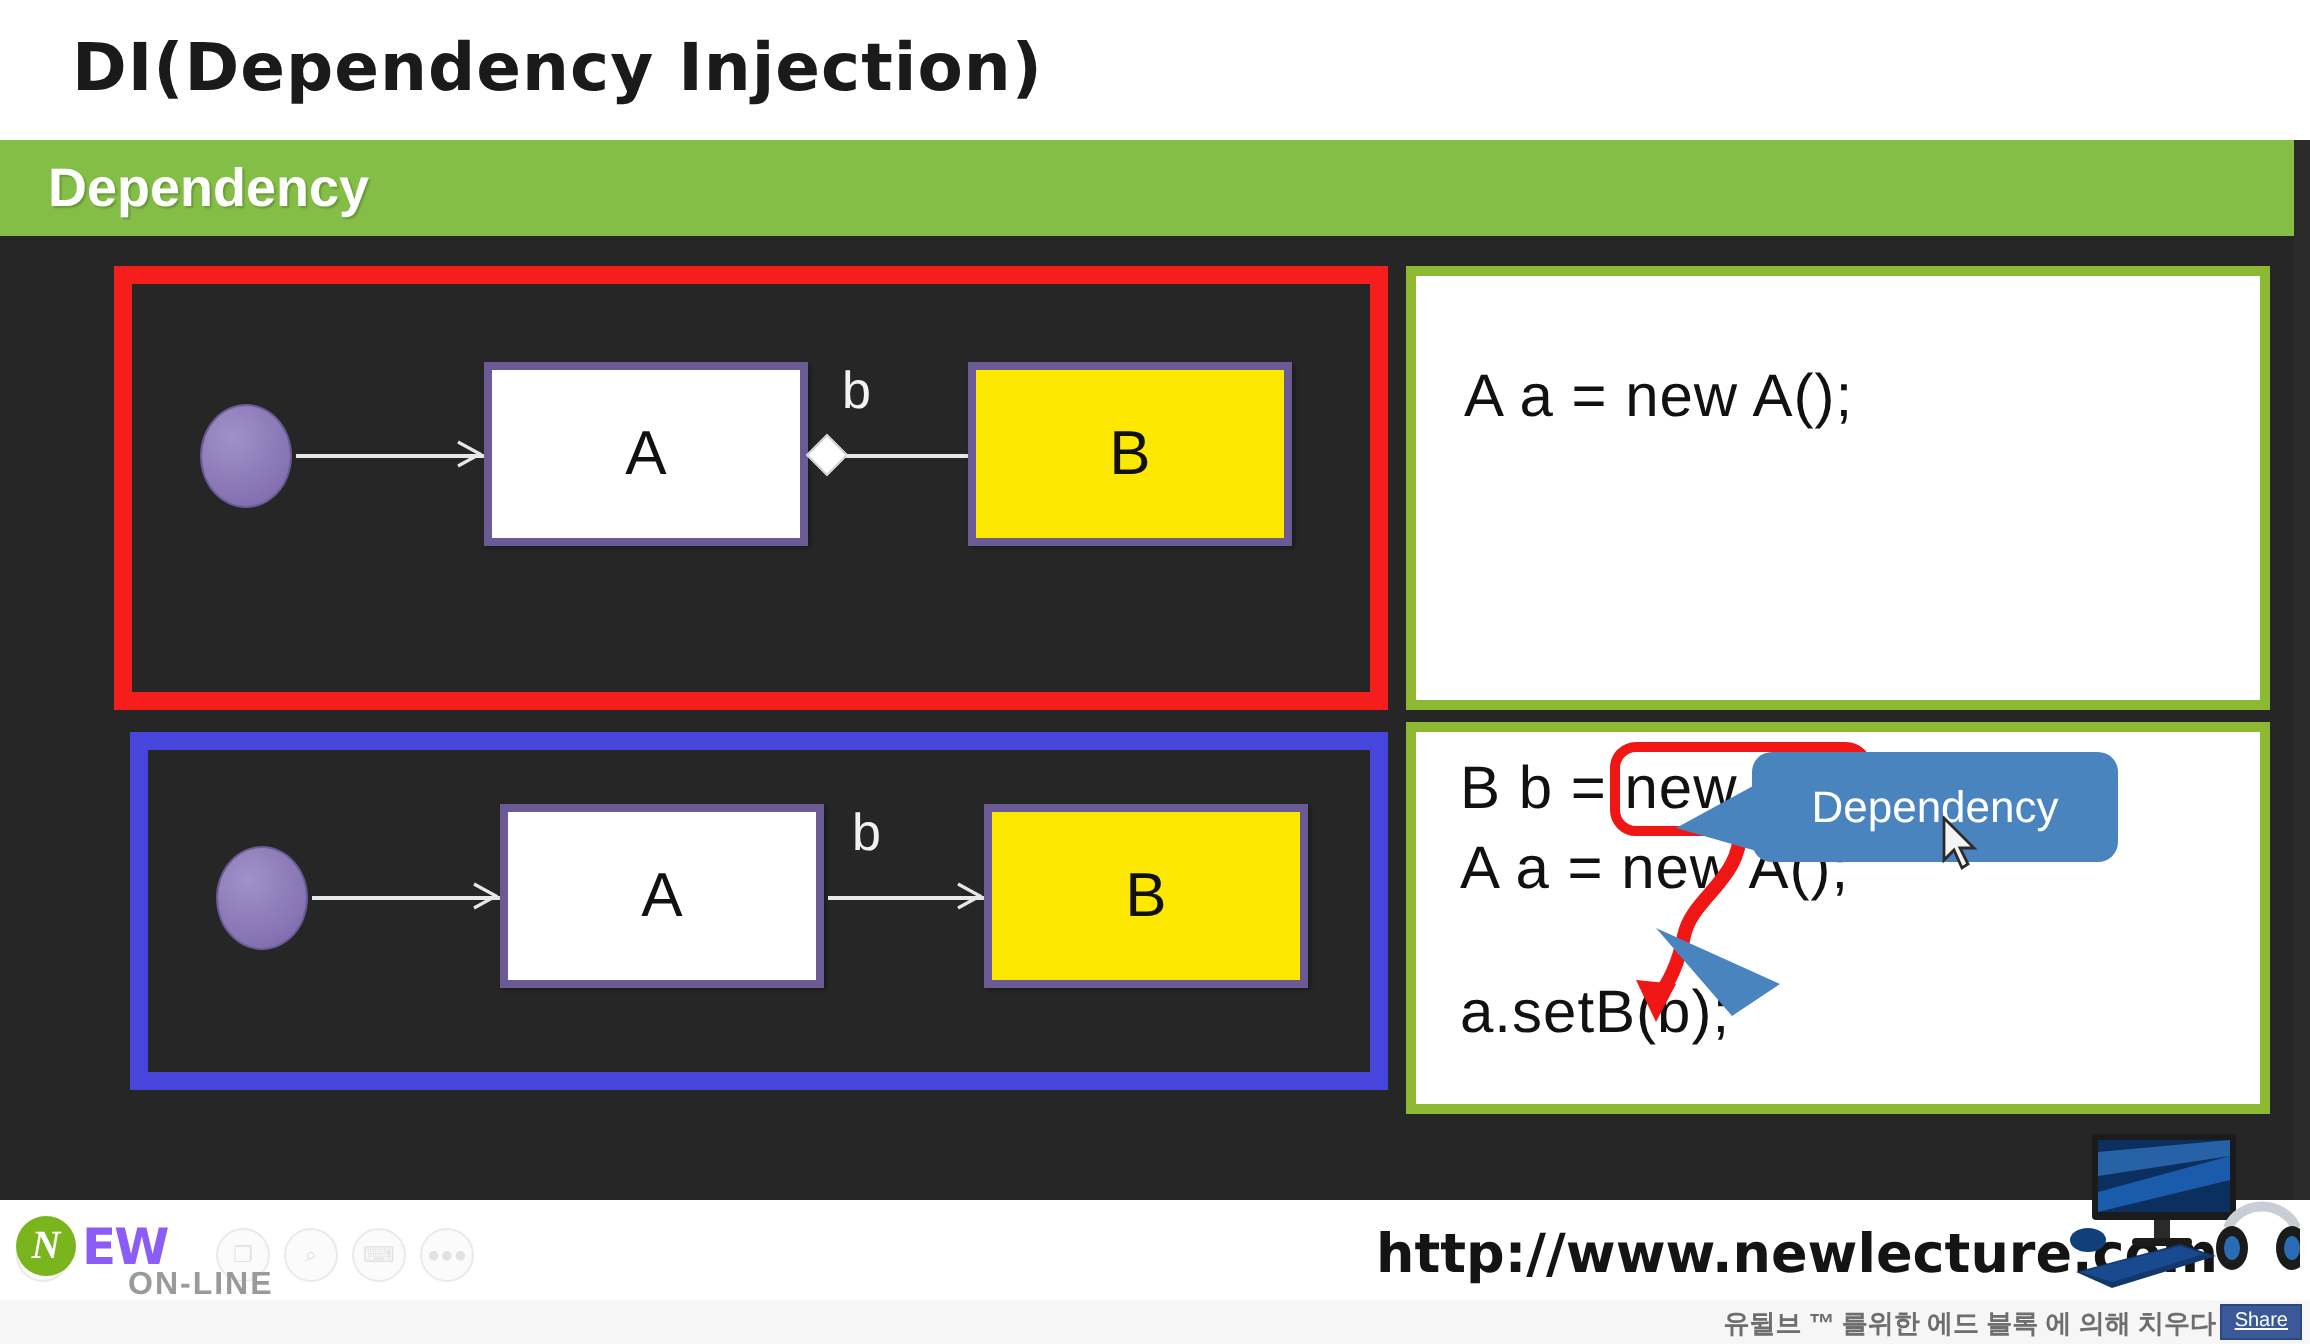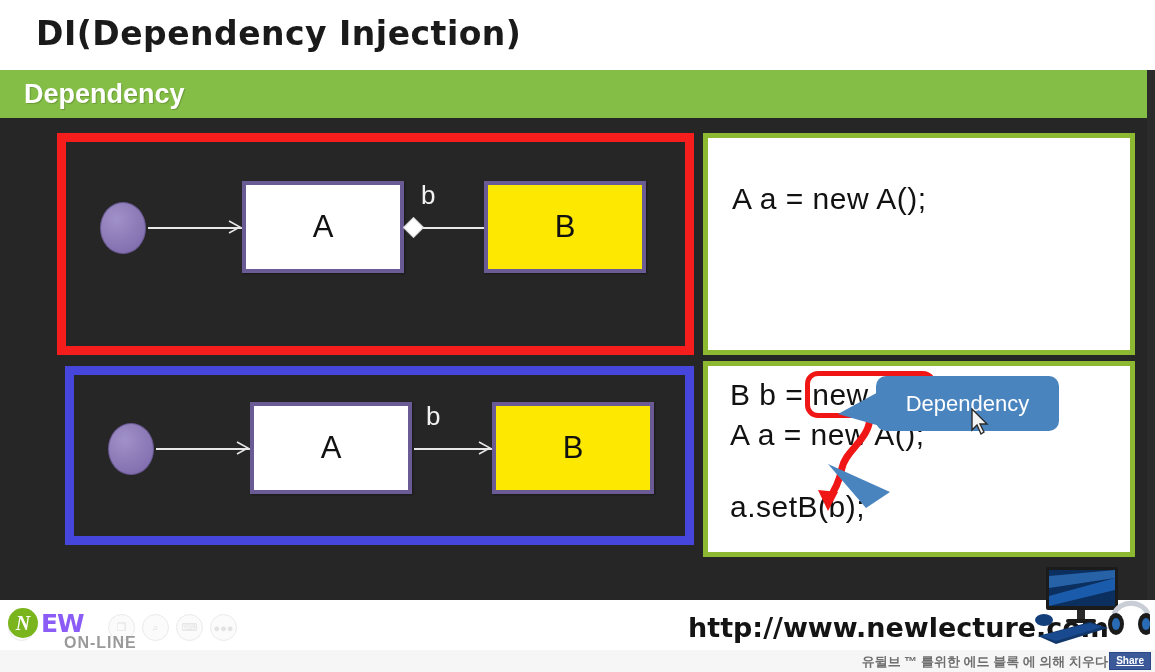--- a/index.html
+++ b/index.html
@@ -225,21 +225,21 @@
     width: 1155px; height: 22px;
     background: #f6f6f6;
   }
   .notice-text {
     position: absolute; right: 47px; top: 653px;
     font-size: 13px; color: #6e6e6e; white-space: nowrap; font-weight: bold;
   }
   .share-btn {
     position: absolute; right: 4px; top: 652px;
     background: #3B5998; color: #ffffff;
-    font-size: 10px; font-weight: bold;
+    font-size: 10px; font-weight: normal;
     padding: 2px 6px 3px 6px;
     border: 1px solid #2a4888;
     text-decoration: underline;
   }
   .caption-clip {
     position: absolute; left: 8px; top: 662px;
     width: 430px; height: 10px; overflow: hidden;
   }
   .caption-clip span {
     position: absolute; left: 0; top: -4px;

